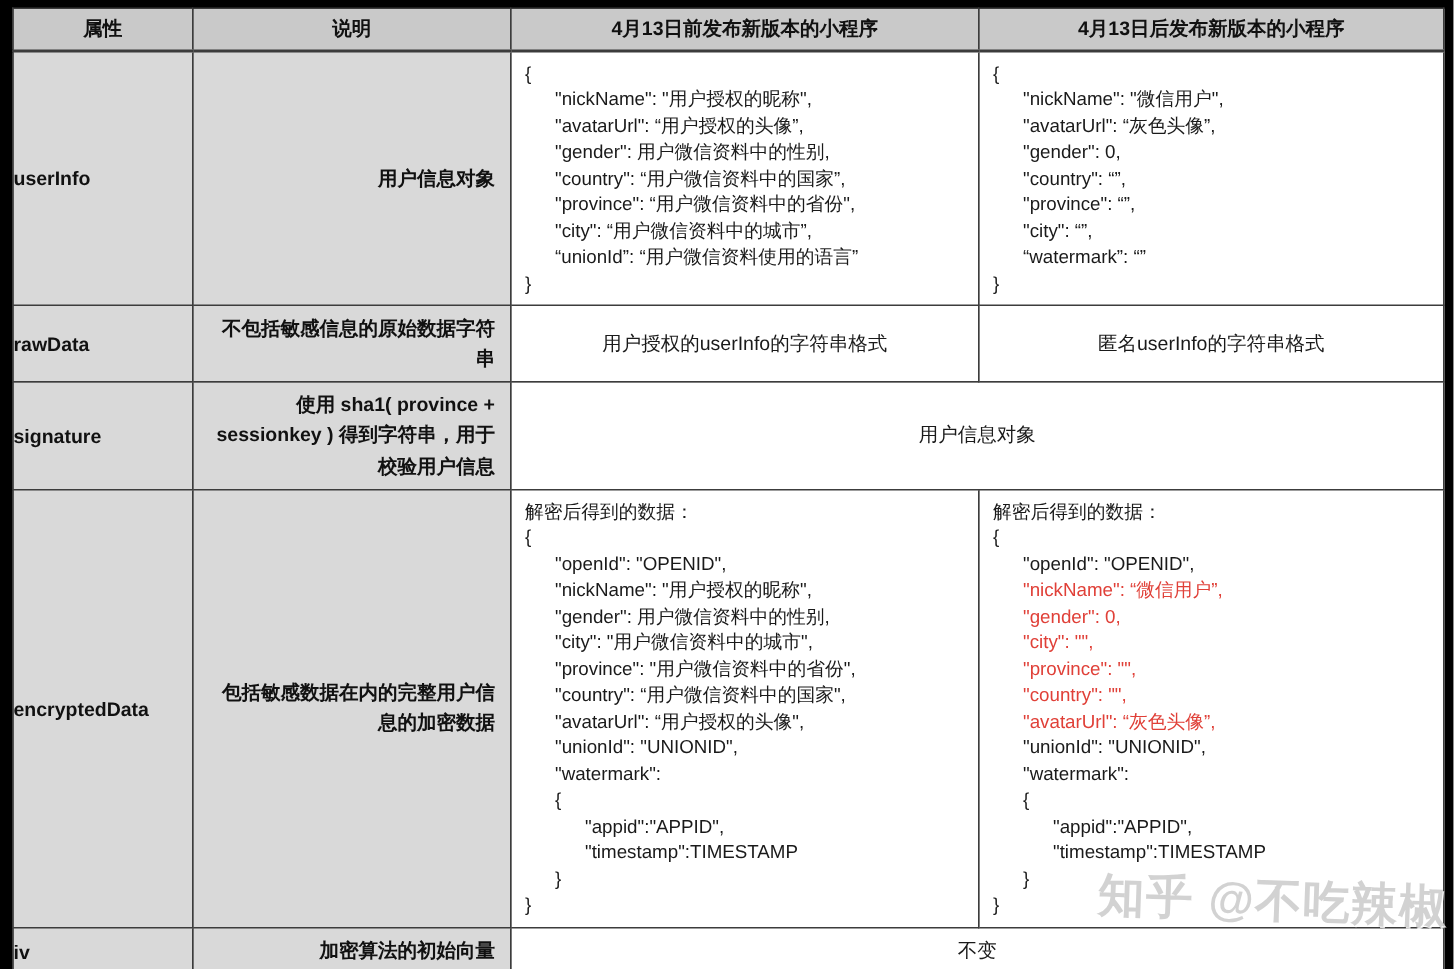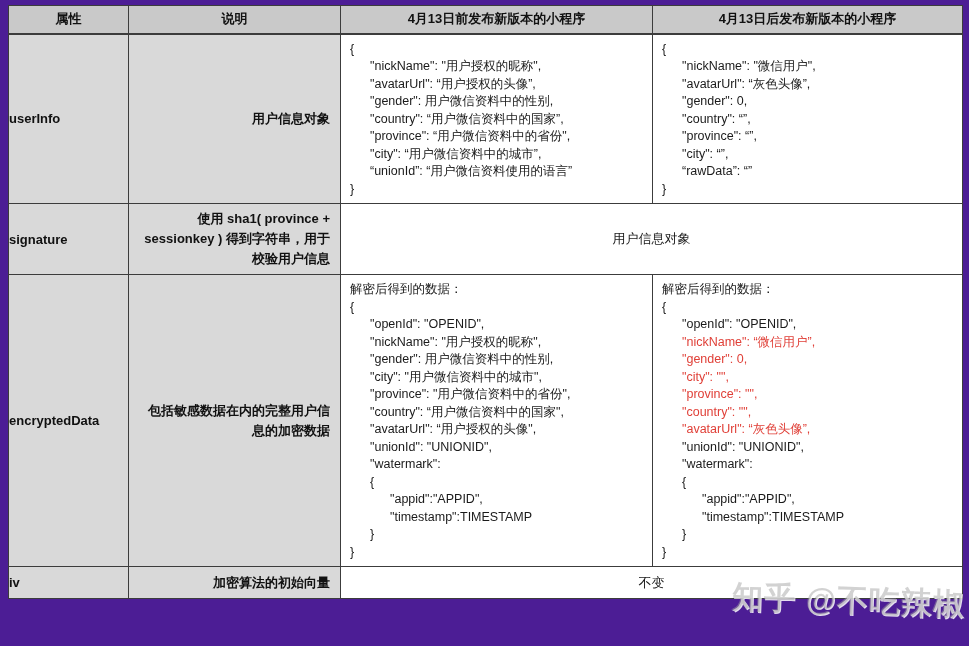--- a/index.html
+++ b/index.html
@@ -2,21 +2,21 @@
 <html style="--header-bg: #c9c9c9; --label-bg: #d9d9d9; --border: #3c3c3c; --red: #e04038;"><head>
 <meta charset="utf-8">
 <style>
   * { box-sizing: border-box; margin: 0; padding: 0; }
   html, body { background: #ffffff; }
   body {
     width: 969px; height: 646px;
     font-family: "Liberation Sans", "DejaVu Sans", sans-serif;
     position: relative; overflow: hidden;
   }
-  .page { position: relative; width: 969px; height: 646px; background: #4c1d95; }
+  .page { position: relative; width: 969px; height: 646px; background: #000000; }
   table.cmp {
     position: absolute; left: 8px; top: 5px; width: 954px;
     border-collapse: collapse; table-layout: fixed;
   }
   th, td { border: 1px solid var(--border, #3c3c3c); }
   th {
     background: var(--header-bg, #c9c9c9);
     font-size: 13px; font-weight: 700; color: #111;
     height: 28px; text-align: center; vertical-align: middle;
     border-bottom: 2px solid var(--border, #3c3c3c);
@@ -87,23 +87,29 @@
             <div class="code-line" style="padding-left: 0px;">}</div>
           </td>
           <td class="code-cell">
             <div class="code-line" style="padding-left: 0px;">{</div>
             <div class="code-line" style="padding-left: 20px;">"nickName": "微信用户",</div>
             <div class="code-line" style="padding-left: 20px;">"avatarUrl": “灰色头像”,</div>
             <div class="code-line" style="padding-left: 20px;">"gender": 0,</div>
             <div class="code-line" style="padding-left: 20px;">"country": “”,</div>
             <div class="code-line" style="padding-left: 20px;">"province": “”,</div>
             <div class="code-line" style="padding-left: 20px;">"city": “”,</div>
-            <div class="code-line" style="padding-left: 20px;">“rawData”: “”</div>
+            <div class="code-line" style="padding-left: 20px;">“watermark”: “”</div>
             <div class="code-line" style="padding-left: 0px;">}</div>
           </td>
+        </tr>
+        <tr style="height: 28px;">
+          <td class="attr-cell">rawData</td>
+          <td class="desc-cell">不包括敏感信息的原始数据字符串</td>
+          <td class="center-cell">用户授权的userInfo的字符串格式</td>
+          <td class="center-cell">匿名userInfo的字符串格式</td>
         </tr>
         <tr style="height: 61px;">
           <td class="attr-cell">signature</td>
           <td class="desc-cell">使用 sha1( province + sessionkey ) 得到字符串，用于校验用户信息</td>
           <td class="center-cell" colspan="2">用户信息对象</td>
         </tr>
         <tr style="height: 283px;">
           <td class="attr-cell">encryptedData</td>
           <td class="desc-cell">包括敏感数据在内的完整用户信息的加密数据</td>
           <td class="code-cell">

